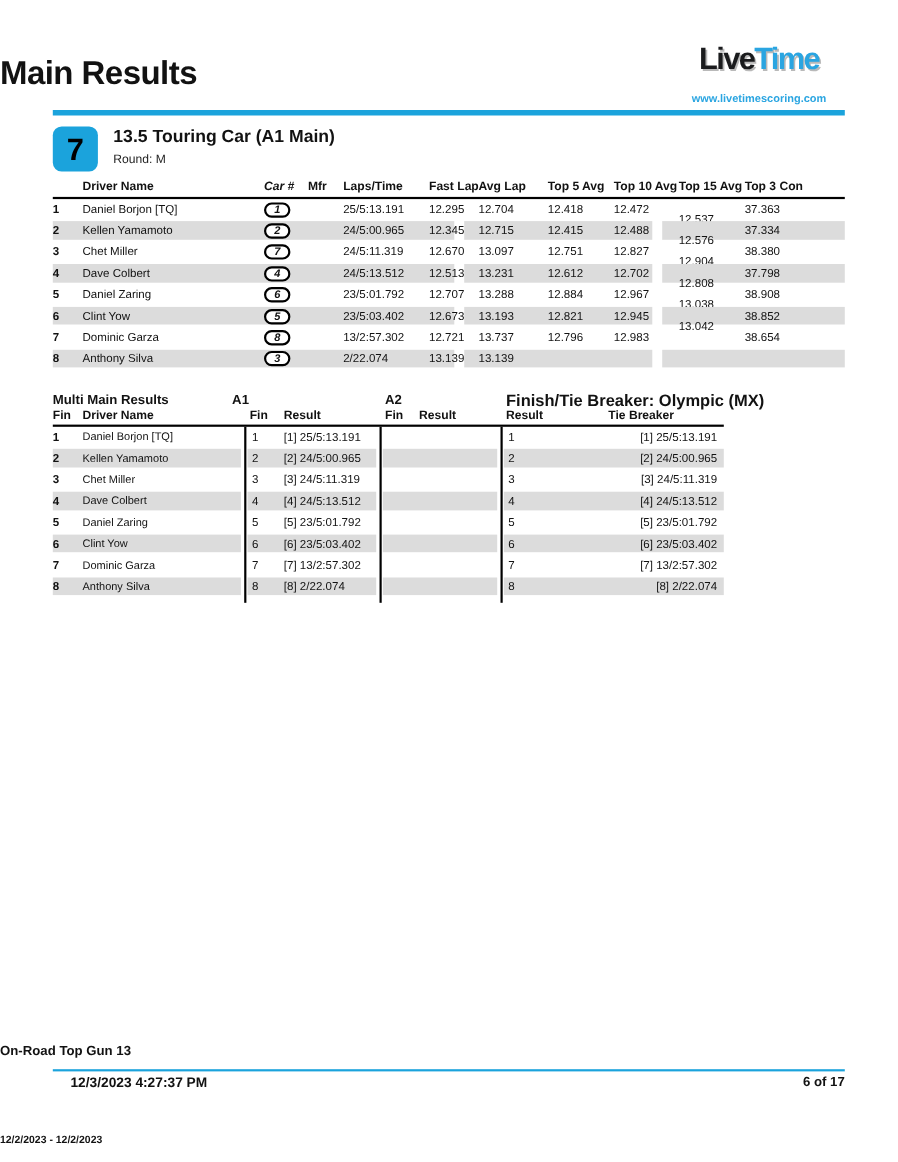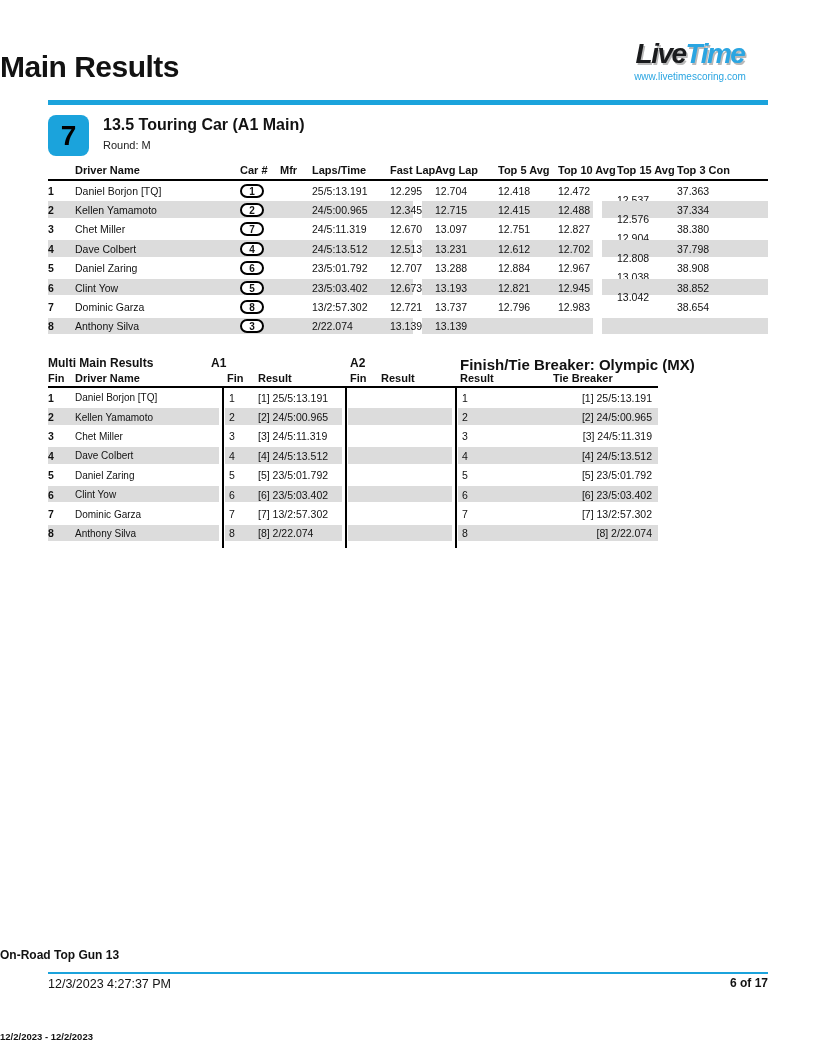--- a/index.html
+++ b/index.html
@@ -4,45 +4,45 @@
 <style>
   * { margin:0; padding:0; box-sizing:border-box; }
   body { background:#fff; }
   .page { position:relative; width:816px; height:1056px; background:#ffffff;
           font-family:"Liberation Sans", sans-serif; color:#121212; overflow:hidden; }
 
   
   .title { position:absolute; top:50px; left:0; width:100%; text-align:left;
            font-size:30px; font-weight:bold; letter-spacing:-0.5px; }
   .logo { position:absolute; top:40px; right:44px; width:164px; text-align:center; }
-  .logo-text { font-size:28px; font-weight:bold; font-style:italic; letter-spacing:-1.5px;
+  .logo-text { font-size:28px; font-weight:bold; letter-spacing:-1.5px;
                line-height:1; white-space:nowrap; }
   .logo-live { color:#1a1b1d; text-shadow:1.5px 1.5px 0 #b9b9b9; }
   .logo-time { color:#2aa5e1; text-shadow:1.5px 1.5px 0 #b9b9b9; }
-  .logo-url { font-size:10px; color:#2aa5e1; margin-top:3px; }
+  .logo-url { font-size:10px; color:#2aa5e1; margin-top:17px;font-weight:bold; }
   .rule-top { position:absolute; top:100px; left:48px; width:720px; height:5px; background:#1ba3dc; }
 
   
   .race-badge { position:absolute; top:115px; left:48px; width:41px; height:41px;
                 background:#1ba3dc; border-radius:8px; display:flex; align-items:center;
                 justify-content:center; font-size:28px; font-weight:bold; color:#000; }
   .class-name { position:absolute; top:116px; left:103px; font-size:16px; font-weight:bold; }
   .round-label { position:absolute; top:139px; left:103px; font-size:11px; color:#222; }
 
   
   .t1 { position:absolute; top:162px; left:48px; width:720px; font-size:10.5px; }
   .t1-header { display:flex; align-items:flex-end; font-weight:bold; font-size:11px;
                padding-bottom:3px; border-bottom:2px solid #000; height:19px; }
   .t1 .row { position:relative; display:flex; align-items:center; height:19.4px; }
   .strip { position:absolute; top:1px; bottom:2px; background:#dcdcdc; }
   .t1 .s1 { left:0; width:365px; } .t1 .s2 { left:374px; width:171px; } .t1 .s3 { left:554px; width:166px; }
   .cell { position:relative; white-space:nowrap; }
   .c-pos   { width:27px; font-weight:bold; }
   .c-driver{ width:165px; }
-  .c-car   { width:40px; }
+  .c-car   { width:40px;font-style:italic; }
   .c-mfr   { width:32px; }
   .c-laps  { width:78px; }
   .c-fast  { width:45px; }
   .c-avg   { width:63px; }
   .c-top5  { width:60px; }
   .c-top10 { width:59px; }
   .c-top15 { width:60px;margin-top:18px; }
   .c-top3  { width:91px; }
   .car-badge { display:inline-block; min-width:24px; padding:0 3px; height:14px; line-height:12px;
                border:2px solid #000; border-radius:7px; background:#fff; text-align:center;
@@ -68,21 +68,21 @@
   .c2-driver { width:152px; font-size:10px; }
   .c2-a1fin  { width:31px; padding-left:2px; }
   .c2-a1res  { width:92px; }
   .c2-a2fin  { width:31px; padding-left:2px; }
   .c2-a2res  { width:79px; }
   .c2-fres   { width:88px; padding-left:2px; }
   .c2-tie    { width:104px; text-align:right; }
 
   
   .footer-rule { position:absolute; top:972px; left:48px; width:720px; height:2px; background:#1ba3dc; }
-  .footer-left  { position:absolute; top:977px; left:48px; font-size:12.5px; font-weight:normal; }
+  .footer-left  { position:absolute; top:977px; left:64px; font-size:12.5px; font-weight:bold; }
   .footer-center{ position:absolute; top:948px; left:0; width:100%; 
                   font-size:12px; font-weight:bold; }
   .footer-dates { position:absolute; top:1031px; left:0; width:100%; text-align:left;
                   font-size:9.5px; font-weight:bold; }
   .footer-right { position:absolute; top:976px; right:48px; font-size:12px; font-weight:bold; }
 </style>
 </head>
 <body>
 
 <div class="page">

